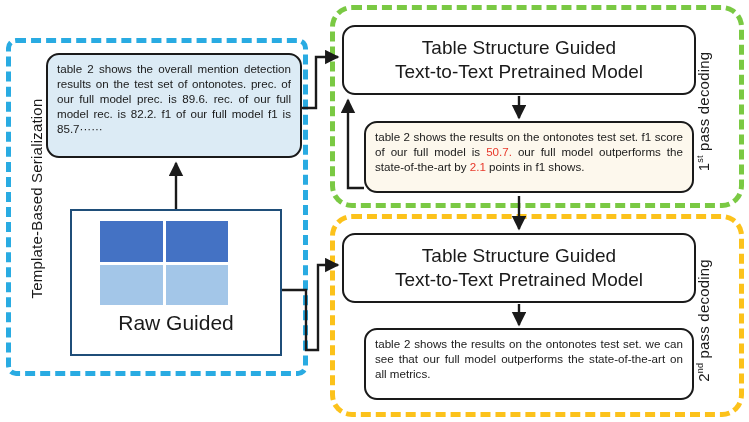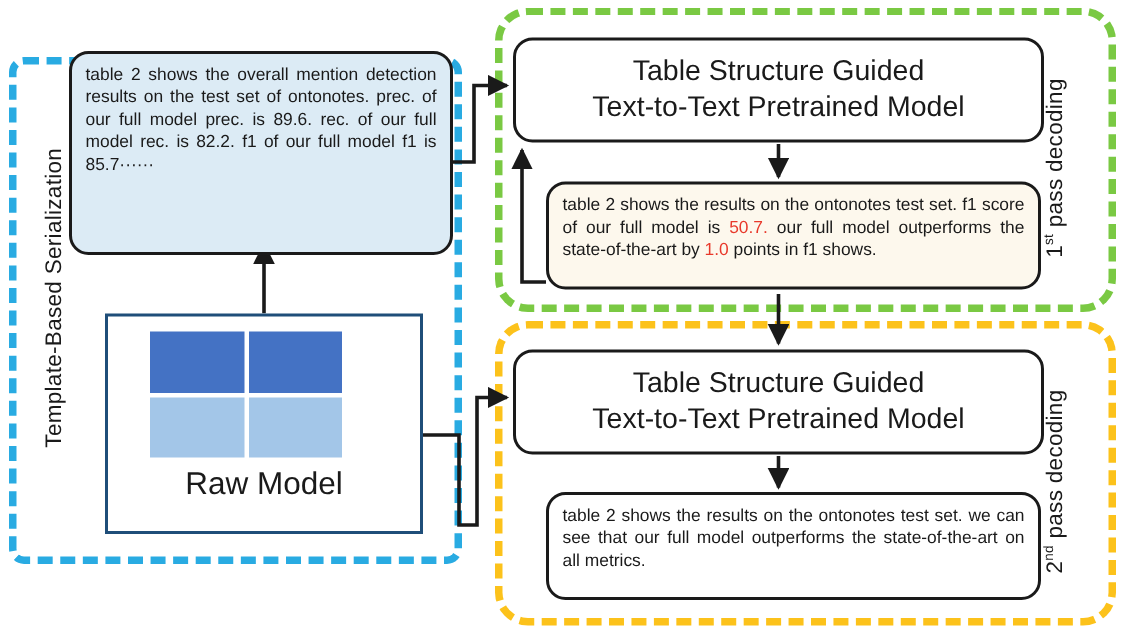--- a/index.html
+++ b/index.html
@@ -19,21 +19,21 @@
   #label-first-pass{left:608px;top:103px;width:190px;text-align:center;
       transform:rotate(-90deg);transform-origin:center center;}
   #label-second-pass{left:608px;top:312px;width:190px;text-align:center;
       transform:rotate(-90deg);transform-origin:center center;}
   .vlabel sup{font-size:9px;vertical-align:super;}
 
   
   .bubble{position:absolute;box-sizing:border-box;border:2px solid #1a1a1a;border-radius:13px;
       padding:6px 9px;font-size:11.6px;line-height:1.30;text-align:justify;text-justify:inter-word;
       hyphens:none;overflow:hidden;}
-  #bubble-serialized{left:46px;top:34px;width:256px;height:136px;background:#DCEBF5;}
+  #bubble-serialized{left:46px;top:53px;width:256px;height:105px;background:#DCEBF5;}
   #bubble-first-output{left:364px;top:121px;width:330px;height:72px;background:#FDF8ED;}
   #bubble-second-output{left:364px;top:328px;width:330px;height:72px;background:#FFFFFF;}
   .hl{color:#E8392B;}
 
   
   .modelbox{position:absolute;box-sizing:border-box;border:2.5px solid #1a1a1a;border-radius:13px;
       background:#fff;display:flex;flex-direction:column;align-items:center;justify-content:center;
       font-size:19px;line-height:1.28;text-align:center;}
   #model-box-first{left:342px;top:25px;width:354px;height:70px;}
   #model-box-second{left:342px;top:233px;width:354px;height:70px;}
@@ -100,29 +100,29 @@
     <span>table 2 shows the overall mention detection results on the test set of ontonotes. prec. of our full model prec. is 89.6. rec. of our full model rec. is 82.2. f1 of our full model f1 is 85.7······</span>
   </div>
 
   <div id="raw-table-panel">
     <div id="raw-table-grid">
       <div class="cell dark"></div>
       <div class="cell dark"></div>
       <div class="cell light"></div>
       <div class="cell light"></div>
     </div>
-    <div id="raw-table-caption">Raw Model</div>
+    <div id="raw-table-caption">Raw Guided</div>
   </div>
 
   <div class="modelbox" id="model-box-first">
     <span>Table Structure Guided</span>
     <span>Text-to-Text Pretrained Model</span>
   </div>
 
-  <div class="bubble" id="bubble-first-output"><span>table 2 shows the results on the ontonotes test set. f1 score of our full model is </span><span class="hl">50.7.</span><span> our full model outperforms the state-of-the-art by </span><span class="hl">1.0</span><span> points in f1 shows.</span></div>
+  <div class="bubble" id="bubble-first-output"><span>table 2 shows the results on the ontonotes test set. f1 score of our full model is </span><span class="hl">50.7.</span><span> our full model outperforms the state-of-the-art by </span><span class="hl">2.1</span><span> points in f1 shows.</span></div>
 
   <div class="modelbox" id="model-box-second">
     <span>Table Structure Guided</span>
     <span>Text-to-Text Pretrained Model</span>
   </div>
 
   <div class="bubble" id="bubble-second-output">
     <span>table 2 shows the results on the ontonotes test set. we can see that our full model outperforms the state-of-the-art on all metrics.</span>
   </div>
 

